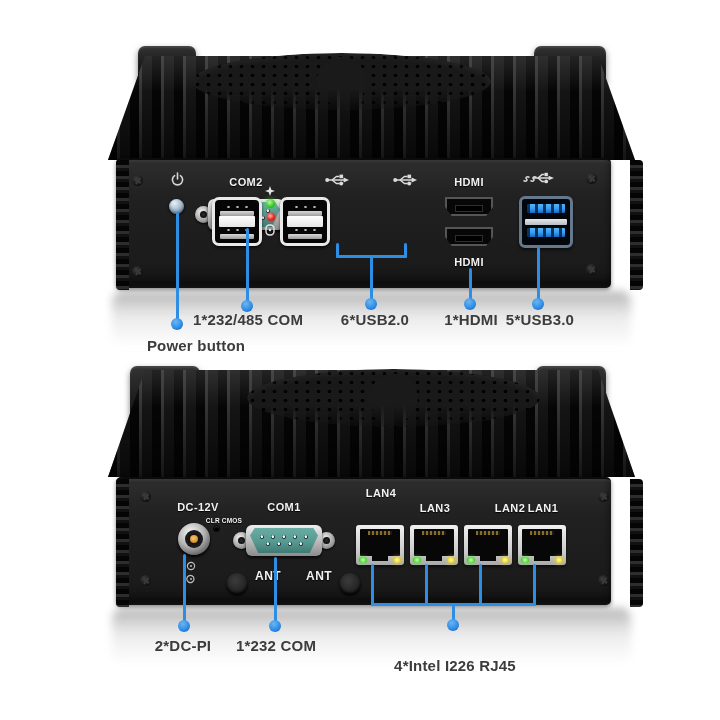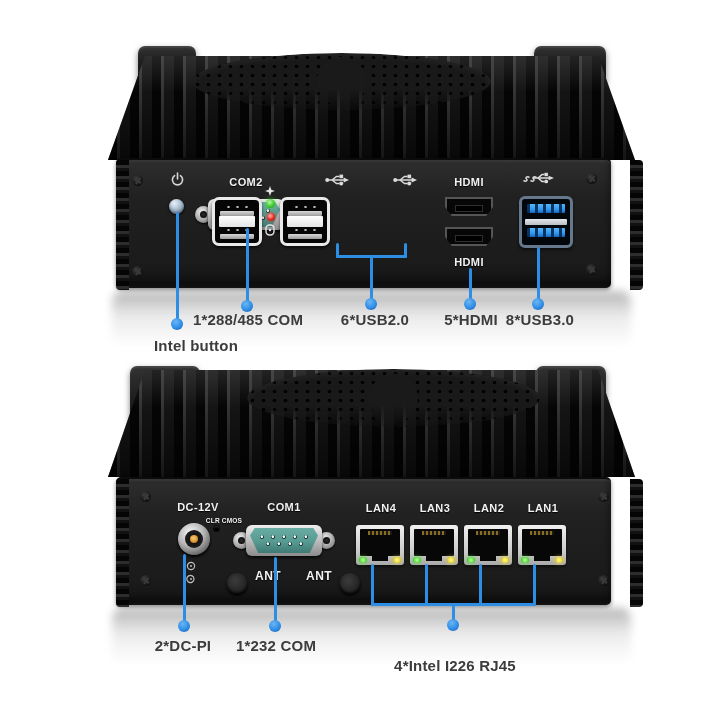--- a/index.html
+++ b/index.html
@@ -258,40 +258,40 @@
       </div>
 
       <div class="serr left" style="top:0;height:130px;"></div>
       <div class="serr right" style="top:0;height:130px;"></div>
     </div>
     <div class="reflection" style="top:249px;"></div>
   </section>
 
   <div class="cline" style="left:175.5px;top:212px;height:108px;"></div>
   <div class="cdot" style="left:177px;top:324px;"></div>
-  <div class="clabel" style="left:196px;top:337px;">Intel button</div>
+  <div class="clabel" style="left:196px;top:337px;">Power button</div>
 
   <div class="cline" style="left:245.5px;top:228px;height:74px;"></div>
   <div class="cdot" style="left:247px;top:306px;"></div>
-  <div class="clabel" style="left:248px;top:311px;">1*288/485 COM</div>
+  <div class="clabel" style="left:248px;top:311px;">1*232/485 COM</div>
 
   <div class="cline" style="left:335.5px;top:243px;height:15px;"></div>
   <div class="cline" style="left:403.5px;top:243px;height:15px;"></div>
   <div class="cline h" style="left:335.5px;top:255px;width:71px;"></div>
   <div class="cline" style="left:369.5px;top:255px;height:45px;"></div>
   <div class="cdot" style="left:371px;top:304px;"></div>
   <div class="clabel" style="left:375px;top:311px;">6*USB2.0</div>
 
   <div class="cline" style="left:468.5px;top:268px;height:32px;"></div>
   <div class="cdot" style="left:470px;top:304px;"></div>
-  <div class="clabel" style="left:471px;top:311px;">5*HDMI</div>
+  <div class="clabel" style="left:471px;top:311px;">1*HDMI</div>
 
   <div class="cline" style="left:536.5px;top:247px;height:53px;"></div>
   <div class="cdot" style="left:538px;top:304px;"></div>
-  <div class="clabel" style="left:540px;top:311px;">8*USB3.0</div>
+  <div class="clabel" style="left:540px;top:311px;">5*USB3.0</div>
 
   <section class="unit" style="left:108px;top:360px;height:310px;">
     <div class="ear" style="left:22px;top:6px;width:70px;height:70px;"></div>
     <div class="ear" style="left:428px;top:6px;width:70px;height:70px;"></div>
     <div class="heatsink" style="top:10px;height:107px;"></div>
     <div class="grille" style="left:139px;top:9px;width:293px;height:58px;"></div>
 
     <div class="panel" style="top:117px;height:128px;">
       <div class="screw" style="left:24px;top:12px;"></div>
       <div class="screw" style="left:24px;top:96px;"></div>
@@ -329,23 +329,23 @@
               <span class="pin"></span>
             </div>
         </div>
       </div>
 
       <div class="ant" style="left:110px;top:94px;"></div>
       <div class="plabel" style="left:152px;top:90px;font-size:12px;">ANT</div>
       <div class="plabel" style="left:203px;top:90px;font-size:12px;">ANT</div>
       <div class="ant" style="left:223px;top:94px;"></div>
 
-      <div class="plabel" style="left:265px;top:23px;">LAN4</div>
+      <div class="plabel" style="left:265px;top:8px;">LAN4</div>
       <div class="plabel" style="left:319px;top:23px;">LAN3</div>
-      <div class="plabel" style="left:373px;top:23px;">LAN2</div>
+      <div class="plabel" style="left:394px;top:23px;">LAN2</div>
       <div class="plabel" style="left:427px;top:23px;">LAN1</div>
       <div class="rj45" style="left:240px;top:46px;">
           <div class="jack"></div>
           <div class="lg"></div>
           <div class="ly"></div>
         </div>
       <div class="rj45" style="left:294px;top:46px;">
           <div class="jack"></div>
           <div class="lg"></div>
           <div class="ly"></div>

